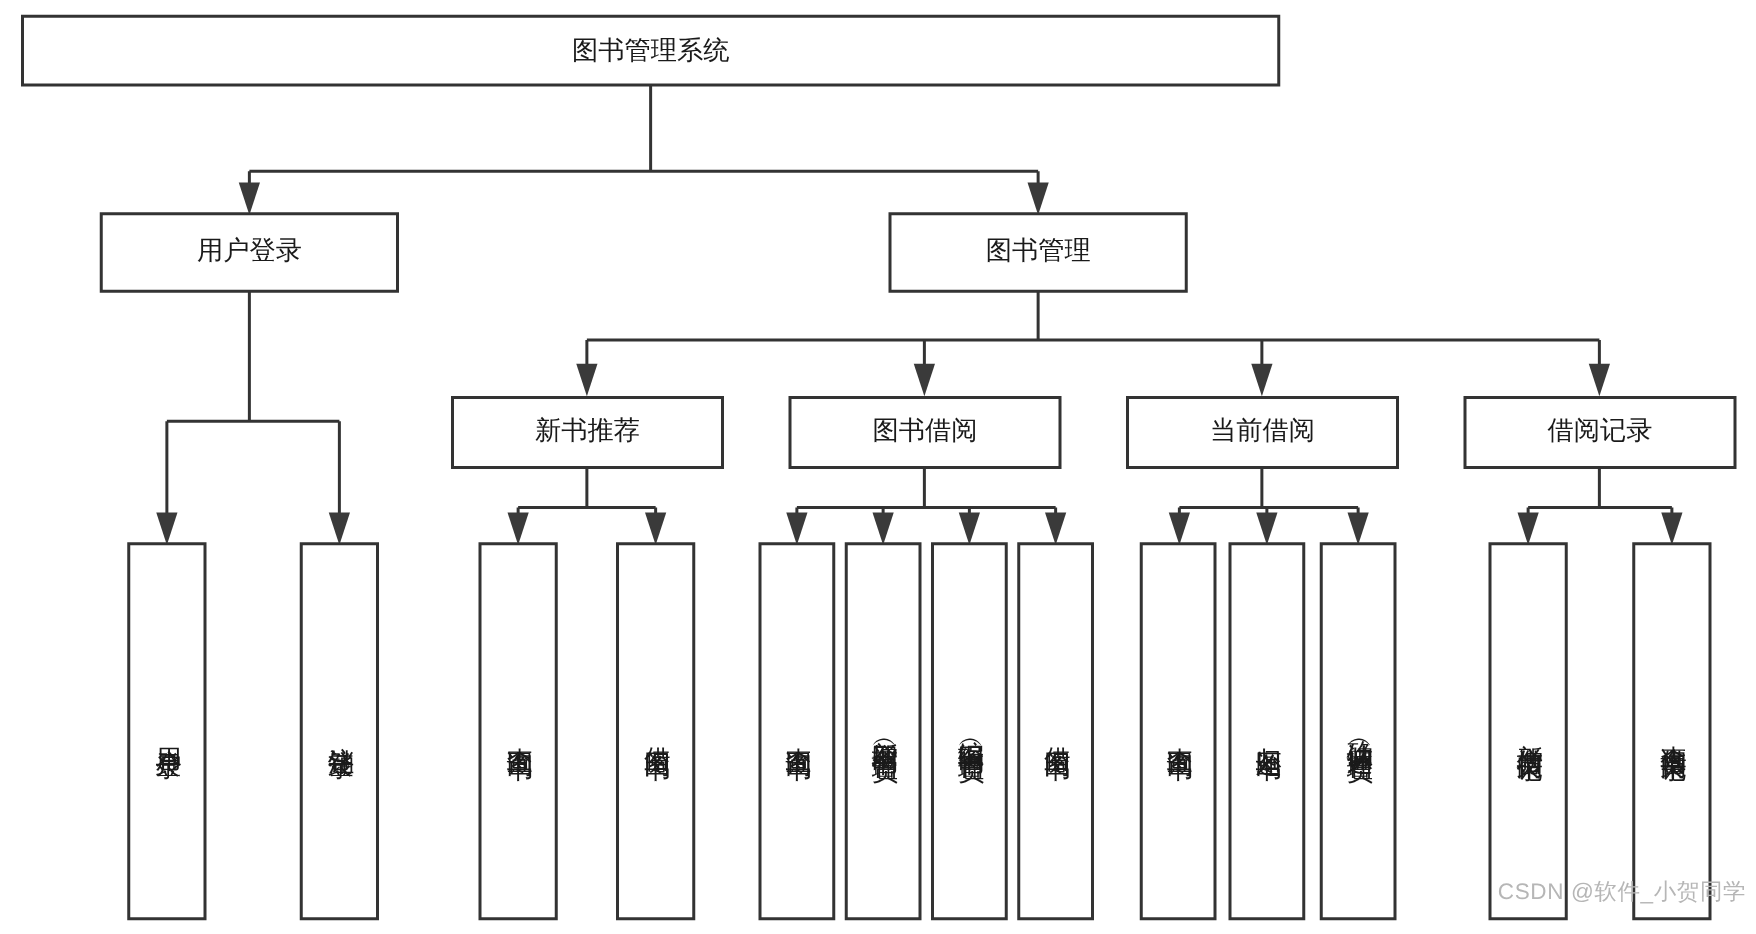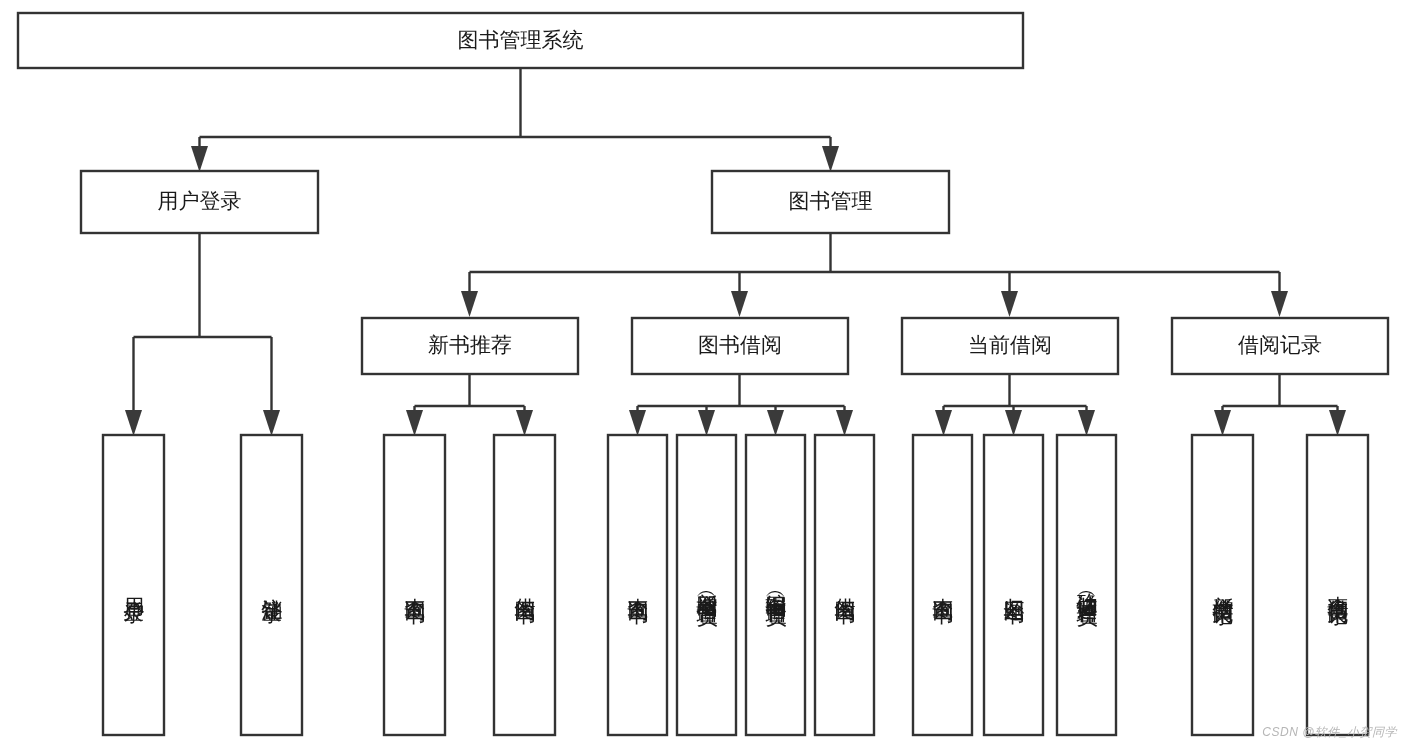--- a/index.html
+++ b/index.html
@@ -65,27 +65,26 @@
     font-family: "Liberation Sans", "DejaVu Sans", sans-serif;
     font-size: 21px;
     line-height: 1.18;
     letter-spacing: 2px;
     color: #1a1a1a;
     white-space: nowrap;
   }
   #watermark {
     position: absolute;
     right: 8px;
-    bottom: 6px;
-    font-family: "Liberation Sans", "DejaVu Sans", sans-serif;
-    font-size: 12px;
+    bottom: 22px;
+    font-family: "Liberation Sans", "DejaVu Sans", sans-serif;
+    font-size: 18px;
     color: #b6b6b6;
     letter-spacing: 0.5px;
     white-space: nowrap;
-    font-style: italic;
   }
 </style>
 </head>
 <body>
 
 <div id="diagram-root">
 
   <svg class="flow" viewBox="0 0 1405 747">
 
     <g>

